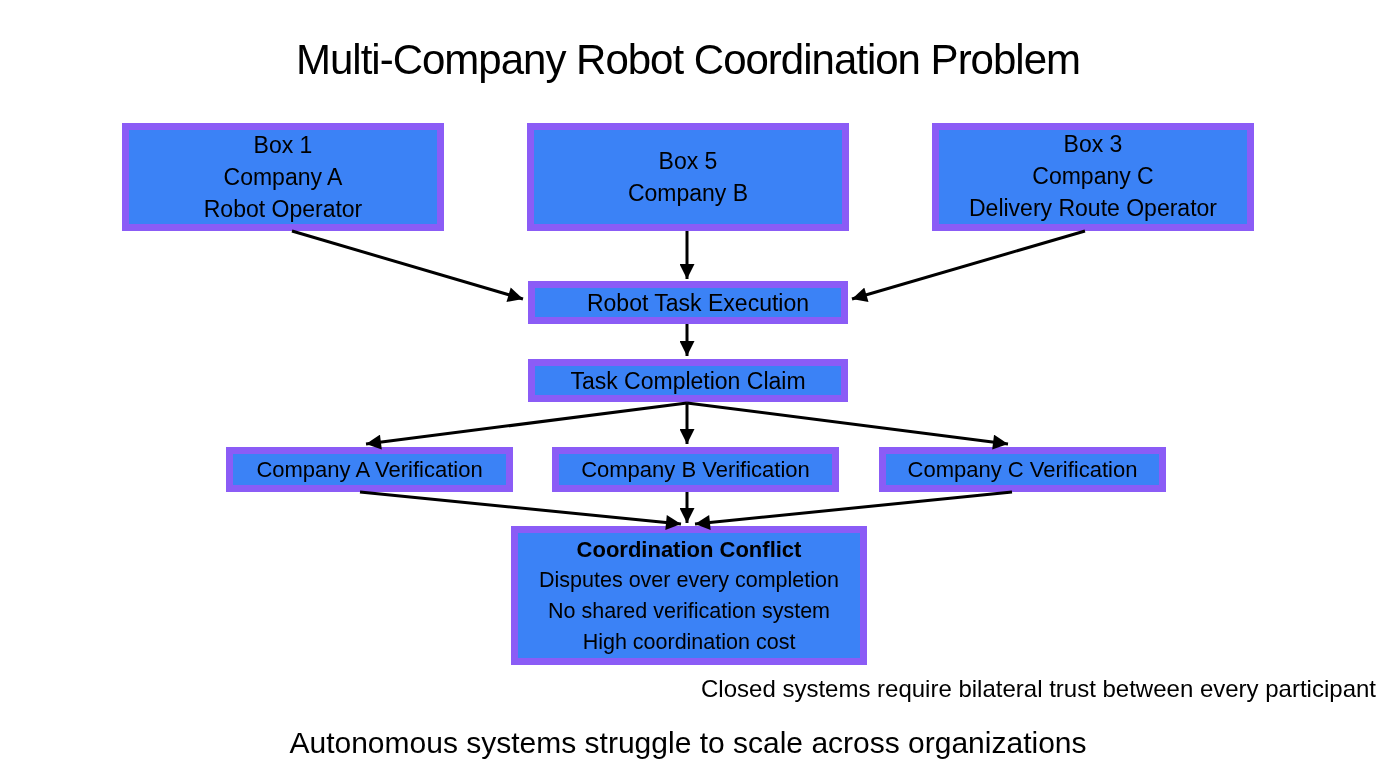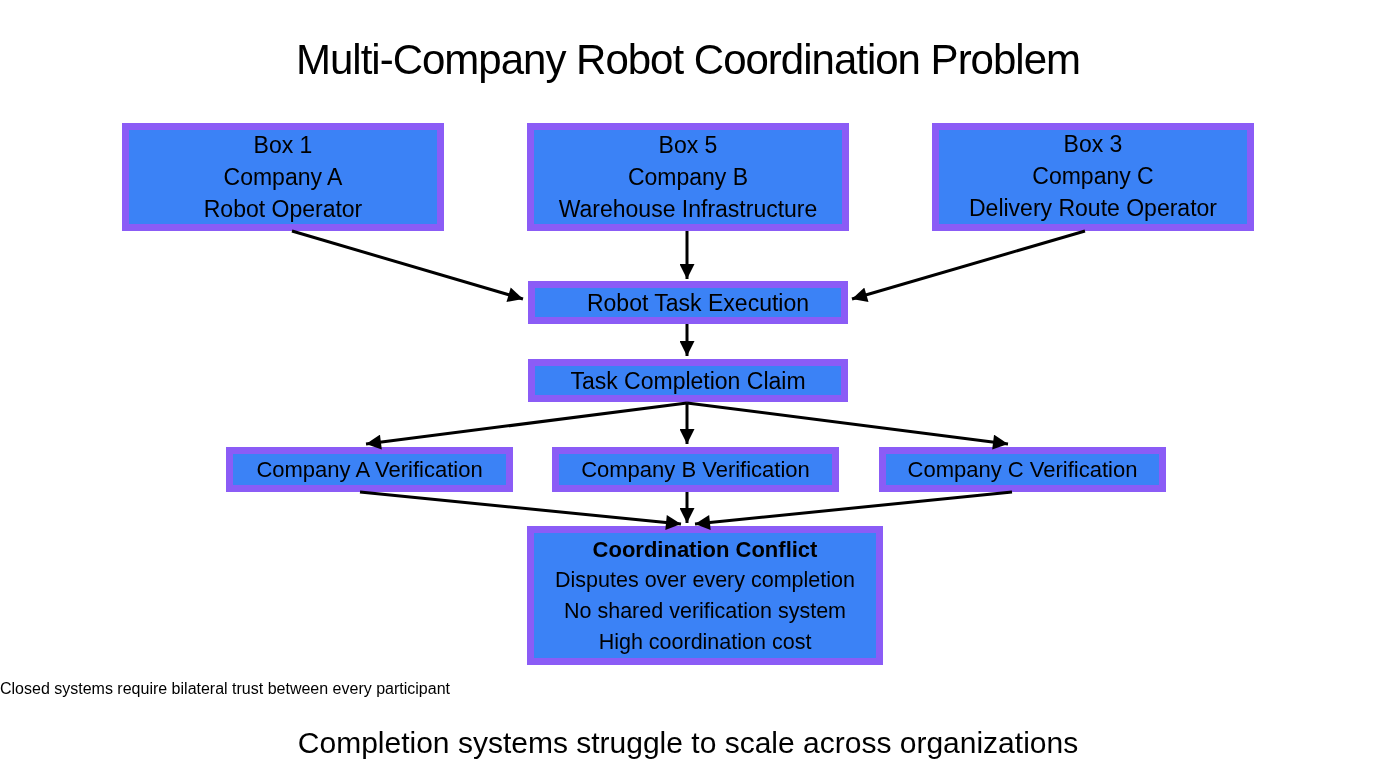--- a/index.html
+++ b/index.html
@@ -65,39 +65,39 @@
     height: 45px;
     font-size: 22px;
     line-height: 26px;
     white-space: nowrap;
     margin-left: 8px;
   }
   .verify-box.pos-a { left: 218px; }
   .verify-box.pos-b { left: 544px; }
   .verify-box.pos-c { left: 871px; }
   .conflict-box {
-    left: 527px;
+    left: 511px;
     top: 526px;
     width: 356px;
     height: 139px;
     font-size: 21.5px;
     line-height: 31px;
     padding: 2px 4px;
   }
   .conflict-heading {
     font-weight: 700;
     font-size: 22px;
   }
   .caption-line {
     position: absolute;
     left: 0;
     top: 674px;
     width: 1376px;
-    text-align: left;
-    font-size: 16px;
+    text-align: right;
+    font-size: 24px;
     line-height: 30px;
     white-space: nowrap;
   }
   .footer-line {
     position: absolute;
     left: 0;
     top: 724px;
     width: 1376px;
     text-align: center;
     font-size: 30px;
@@ -125,21 +125,20 @@
   <div class="page-title">Multi-Company Robot Coordination Problem</div>
 
   <div class="dbox actor-box pos-1">
     <div>Box 1</div>
     <div>Company A</div>
     <div>Robot Operator</div>
   </div>
   <div class="dbox actor-box pos-2">
     <div>Box 5</div>
     <div>Company B</div>
-    <div>Warehouse Infrastructure</div>
   </div>
   <div class="dbox actor-box pos-3">
     <div>Box 3</div>
     <div>Company C</div>
     <div>Delivery Route Operator</div>
   </div>
 
   <div class="dbox flow-box execution">
     <div>Robot Task Execution</div>
   </div>
@@ -158,21 +157,21 @@
   </div>
 
   <div class="dbox conflict-box">
     <div class="conflict-heading">Coordination Conflict</div>
     <div>Disputes over every completion</div>
     <div>No shared verification system</div>
     <div>High coordination cost</div>
   </div>
 
   <div class="caption-line">Closed systems require bilateral trust between every participant</div>
-  <div class="footer-line">Completion systems struggle to scale across organizations</div>
+  <div class="footer-line">Autonomous systems struggle to scale across organizations</div>
 
   <svg class="arrow-layer" width="1376" height="768" viewBox="0 0 1376 768" xmlns="http://www.w3.org/2000/svg">
     <defs>
       <marker id="ah" viewBox="0 0 10 10" refX="10" refY="5" markerWidth="17" markerHeight="15" markerUnits="userSpaceOnUse" orient="auto">
         <path d="M 0 0 L 10 5 L 0 10 z" fill="#000000"></path>
       </marker>
     </defs>
     <line x1="292" y1="231" x2="523" y2="299" marker-end="url(#ah)"></line>
     <line x1="687" y1="231" x2="687" y2="279" marker-end="url(#ah)"></line>
     <line x1="1085" y1="231" x2="852" y2="299" marker-end="url(#ah)"></line>

